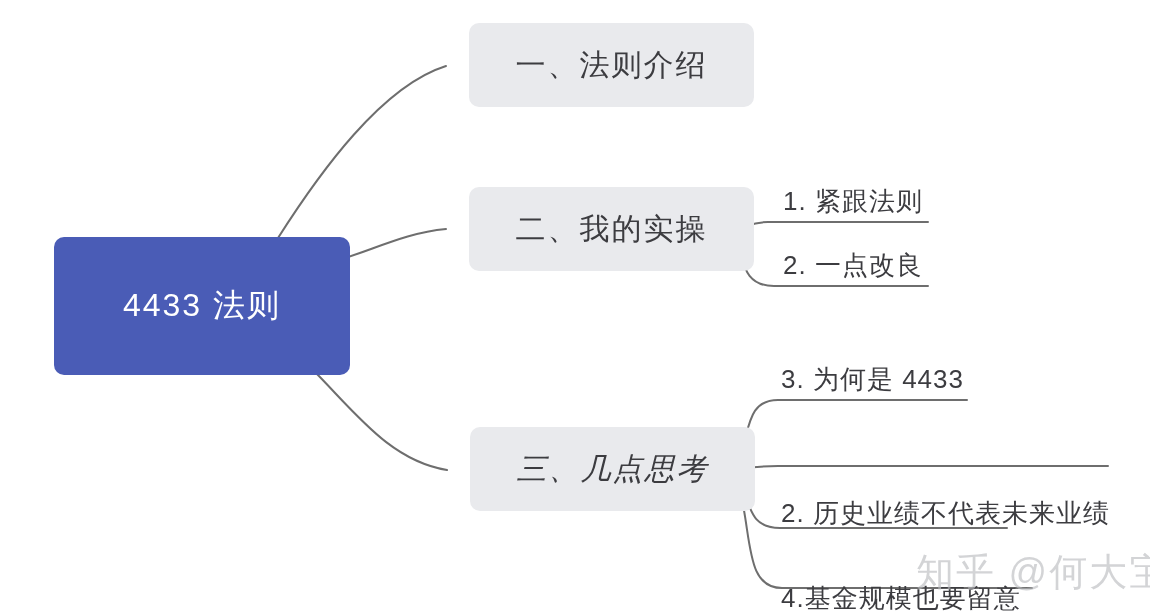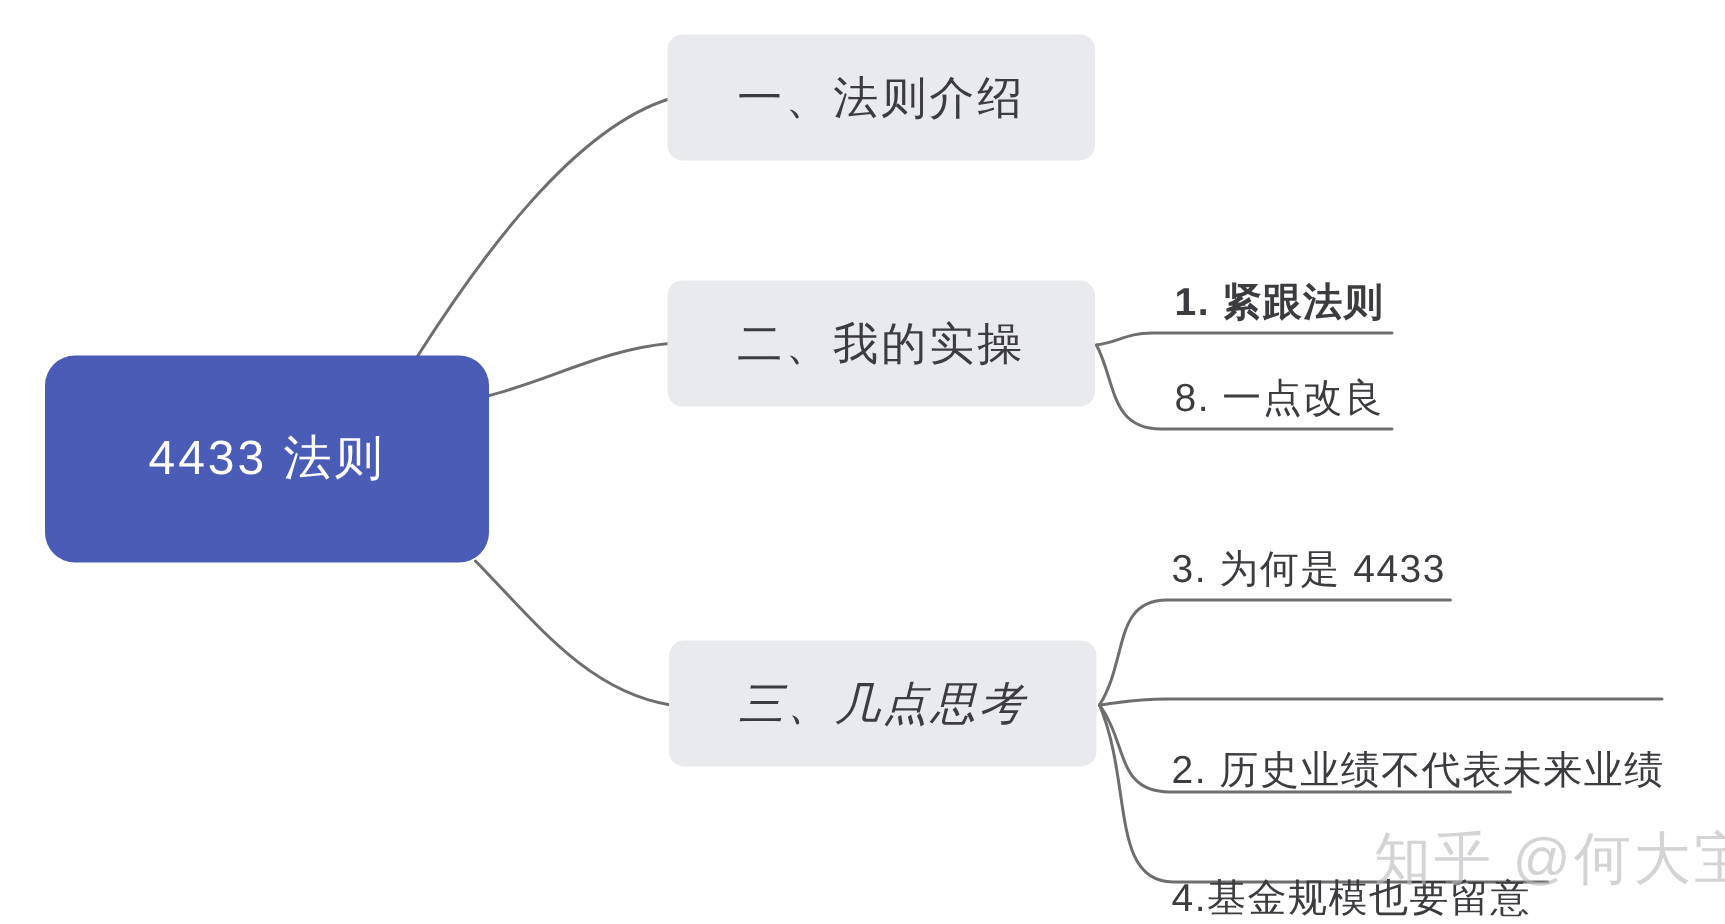--- a/index.html
+++ b/index.html
@@ -12,26 +12,27 @@
   }
   #edges{position:absolute;left:0;top:0;width:1150px;height:616px;}
   #edges path{fill:none;stroke:var(--line,#6e6e6e);stroke-width:2;stroke-linecap:round;}
   .node{
     position:absolute;
     display:flex;align-items:center;justify-content:center;
     box-sizing:border-box;
     cursor:pointer;
     letter-spacing:2px;
     white-space:nowrap;
+    margin-left:24px;
   }
   .root-node{
     left:30px;top:237px;width:296px;height:138px;
     background:var(--root-fill,#4a5cb6);
     color:var(--root-text,#ffffff);
-    border-radius:20px;
+    border-radius:10px;
     font-size:32px;
   }
   .branch-node{
     width:285px;height:84px;
     background:var(--branch-fill,#e9eaed);
     color:var(--node-text,#3c3c40);
     border-radius:10px;
     font-size:30px;
   }
   #branch-1{left:445px;top:23px;}
@@ -39,21 +40,21 @@
   #branch-3{left:446px;top:427px;font-style:italic;}
   .child-label{
     position:absolute;
     font-size:26px;
     color:var(--node-text,#3c3c40);
     cursor:pointer;
     white-space:nowrap;
     line-height:30px;
     letter-spacing:1px;
   }
-  #b2c0{left:783px;top:186px;font-weight:bold;}
+  #b2c0{left:783px;top:186px;}
   #b2c1{left:783px;top:250px;}
   #b3c0{left:781px;top:364px;}
   #b3c1{left:781px;top:450px;margin-top:48px;}
   #b3c2{left:781px;top:492px;}
   #b3c3{left:781px;top:552px;margin-top:31px;}
   .watermark{
     position:absolute;
     left:916px;top:547px;
     font-size:38px;
     color:var(--watermark,#b9babe);
@@ -93,21 +94,21 @@
 
   <div class="node branch-node" id="branch-2">
     <span>二、我的实操</span>
   </div>
 
   <div class="node branch-node" id="branch-3">
     <span>三、几点思考</span>
   </div>
 
   <div class="child-label" id="b2c0">1. 紧跟法则</div>
-  <div class="child-label" id="b2c1">8. 一点改良</div>
+  <div class="child-label" id="b2c1">2. 一点改良</div>
 
   <div class="child-label" id="b3c0">3. 为何是 4433</div>
   <div class="child-label" id="b3c1">2. 历史业绩不代表未来业绩</div>
   <div class="child-label" id="b3c3">4.基金规模也要留意</div>
 
   <div class="watermark">知乎 @何大宝</div>
 
 </div>
 
 </body></html>

